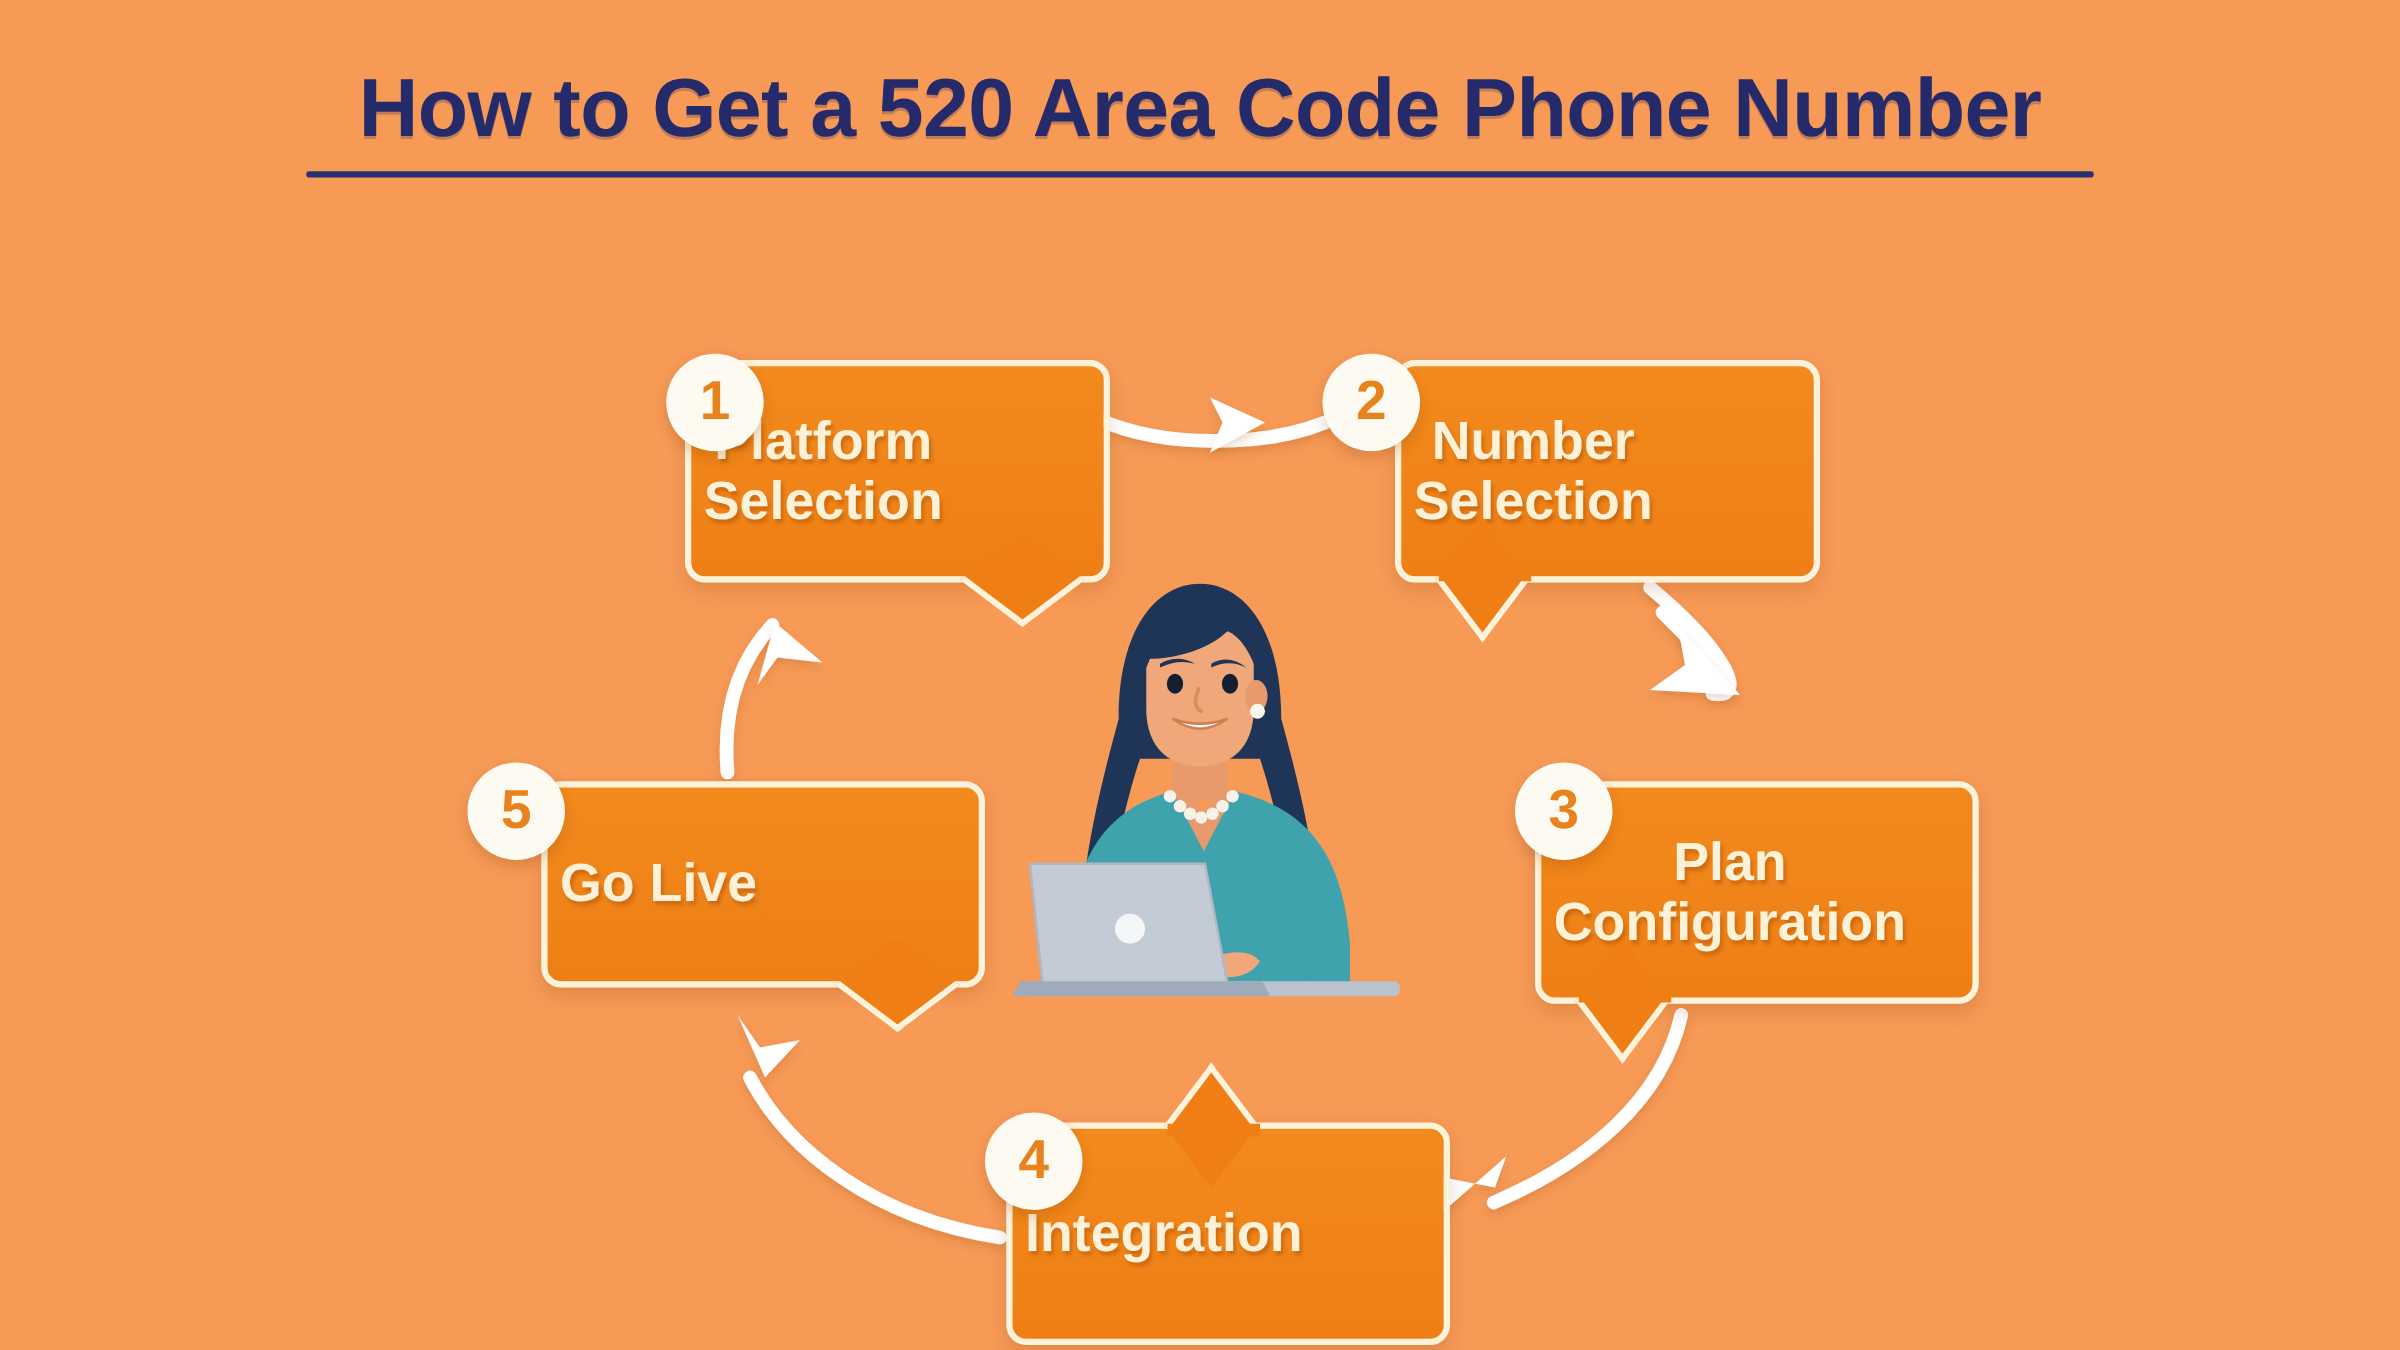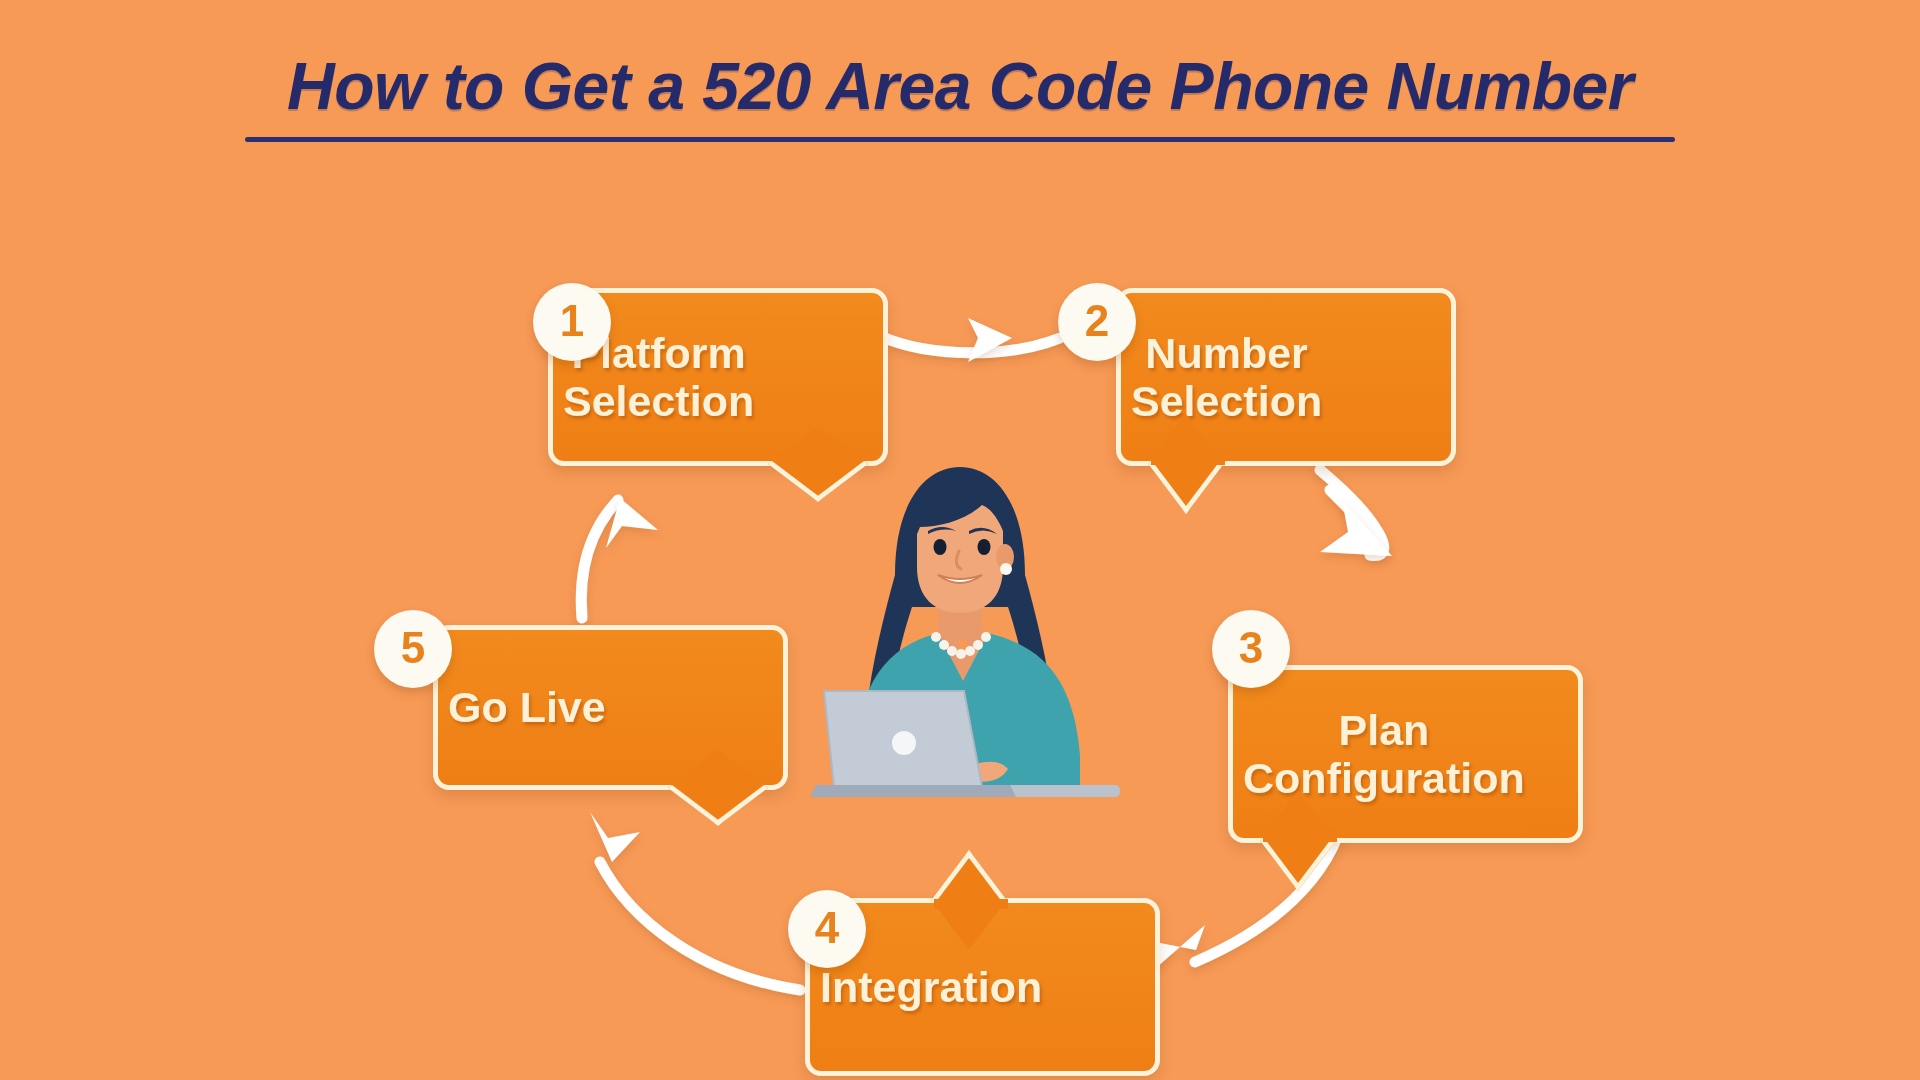--- a/index.html
+++ b/index.html
@@ -33,21 +33,20 @@
   }
   #page-title {
     font-family: "Liberation Sans", sans-serif;
     font-size: 66px;
     font-weight: bold;
     color: #252a6b;
     letter-spacing: -0.5px;
     line-height: 1.05;
     white-space: nowrap;
     text-shadow: 0 2px 0 rgba(30,35,90,0.25);
-    font-style: italic;
   }
   #title-rule {
     margin: 16px auto 0;
     width: 1430px;
     height: 5px;
     background: #2b3074;
     border-radius: 3px;
   }
 
   
@@ -130,21 +129,21 @@
     font-size: 44px;
     font-weight: bold;
     color: #e8821c;
     line-height: 1;
     margin-top: -2px;
   }
 
   
   #bubble-1 { left: 548px; top: 288px; width: 330px; height: 168px; z-index: 4; }
   #bubble-2 { left: 1068px; top: 288px; width: 330px; height: 168px; z-index: 4; margin-left: 48px; }
-  #bubble-3 { left: 1228px; top: 625px; width: 345px; height: 168px; z-index: 4; margin-top: 40px; }
+  #bubble-3 { left: 1228px; top: 625px; width: 345px; height: 168px; z-index: 4; }
   #bubble-4 { left: 805px; top: 898px; width: 345px; height: 168px; z-index: 4; }
   #bubble-5 { left: 385px; top: 625px; width: 345px; height: 155px; z-index: 4; margin-left: 48px; }
 
   #badge-1 { left: 533px; top: 283px; }
   #badge-2 { left: 1058px; top: 283px; }
   #badge-3 { left: 1212px; top: 610px; }
   #badge-4 { left: 788px; top: 890px; }
   #badge-5 { left: 374px; top: 610px; }
 </style>
 </head>

